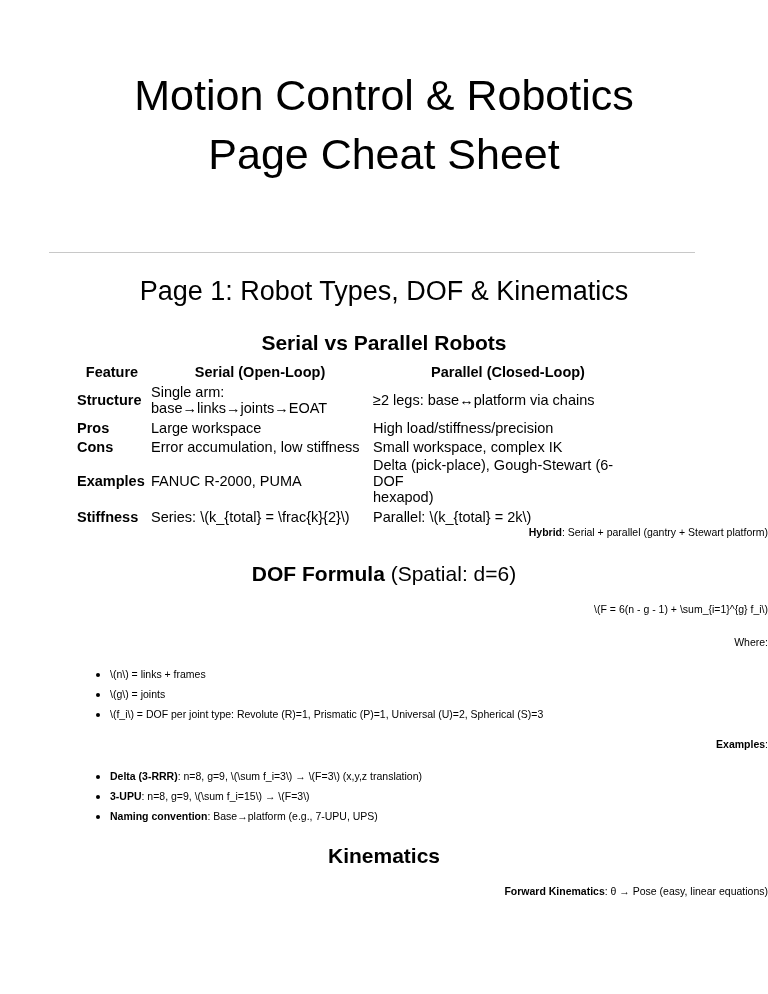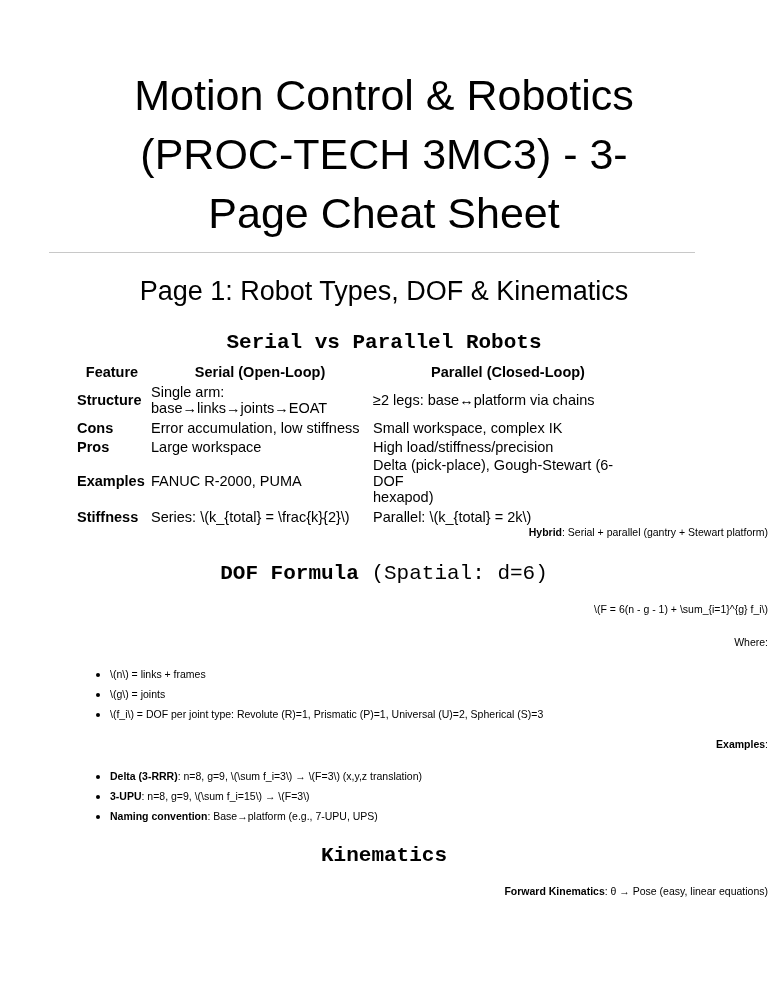--- a/index.html
+++ b/index.html
@@ -11,21 +11,21 @@
   .title {
     position: absolute; left: 0; top: 66px; width: 768px;
     text-align: center; font-size: 43px; line-height: 59px; font-weight: normal;
   }
   .h2 {
     position: absolute; left: 0; top: 272px; width: 768px; text-align: center;
     font-size: 27px; line-height: 38px; font-weight: normal;
   }
   .h3 {
     position: absolute; left: 0; width: 768px; text-align: center;
-    font-size: 21px; font-weight: bold; line-height: 26px; font-family: Liberation Mono, monospace;
+    font-size: 21px; font-weight: bold; line-height: 26px;
   }
   .h3 .normal { font-weight: normal; }
   table.cmp {
     position: absolute; left: 75px; top: 362px; border-collapse: collapse;
     font-size: 14.5px; line-height: 16px;
   }
   table.cmp th { font-weight: bold; text-align: center; padding: 2px 2px; }
   table.cmp td { padding: 1px 2px; vertical-align: middle; text-align: left; }
   table.cmp td.feat { font-weight: bold; }
   .small {
@@ -41,21 +41,20 @@
   }
   b { font-weight: bold; }
 </style>
 </head>
 <body>
 
 <div class="page">
 
   <h1 class="title" style="margin:0;">
     <div>Motion Control &amp; Robotics</div>
-    <div>(PROC-TECH 3MC3) - 3-</div>
     <div>Page Cheat Sheet</div>
   </h1>
 
   <div style="position:absolute;left:49px;top:252px;width:646px;border-top:1px solid #c8c8c8;"></div>
 
   <h2 class="h2" style="margin:0;">Page 1: Robot Types, DOF &amp; Kinematics</h2>
 
   <h3 class="h3" style="margin:0;top:330px;">Serial vs Parallel Robots</h3>
 
   <table class="cmp">
@@ -69,28 +68,28 @@
     <tbody>
       <tr style="height:36px;">
         <td class="feat">Structure</td>
         <td>
           <div>Single arm:</div>
           <div>base→links→joints→EOAT</div>
         </td>
         <td>≥2 legs: base↔platform via chains</td>
       </tr>
       <tr style="height:19px;">
+        <td class="feat">Pros</td>
+        <td>Large workspace</td>
+        <td>High load/stiffness/precision</td>
+      </tr>
+      <tr style="height:19px;">
         <td class="feat">Cons</td>
         <td>Error accumulation, low stiffness</td>
         <td>Small workspace, complex IK</td>
-      </tr>
-      <tr style="height:19px;">
-        <td class="feat">Pros</td>
-        <td>Large workspace</td>
-        <td>High load/stiffness/precision</td>
       </tr>
       <tr style="height:36px;">
         <td class="feat">Examples</td>
         <td>FANUC R-2000, PUMA</td>
         <td>
           <div>Delta (pick-place), Gough-Stewart (6-DOF</div>
           <div>hexapod)</div>
         </td>
       </tr>
       <tr style="height:22px;">

